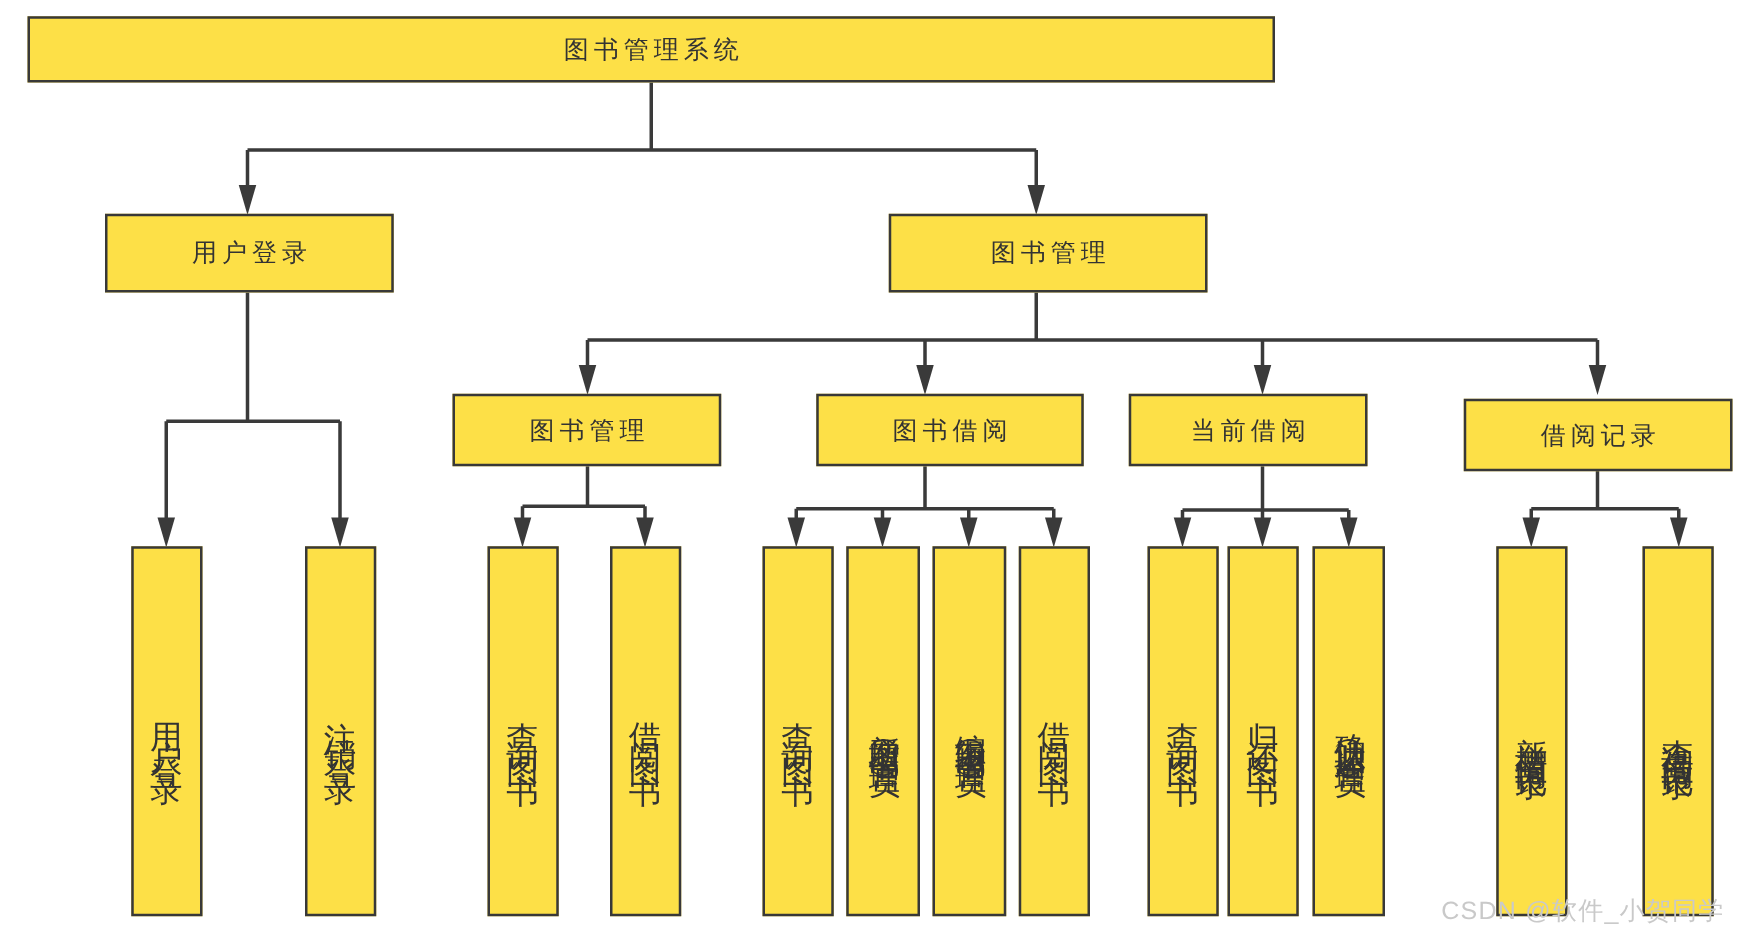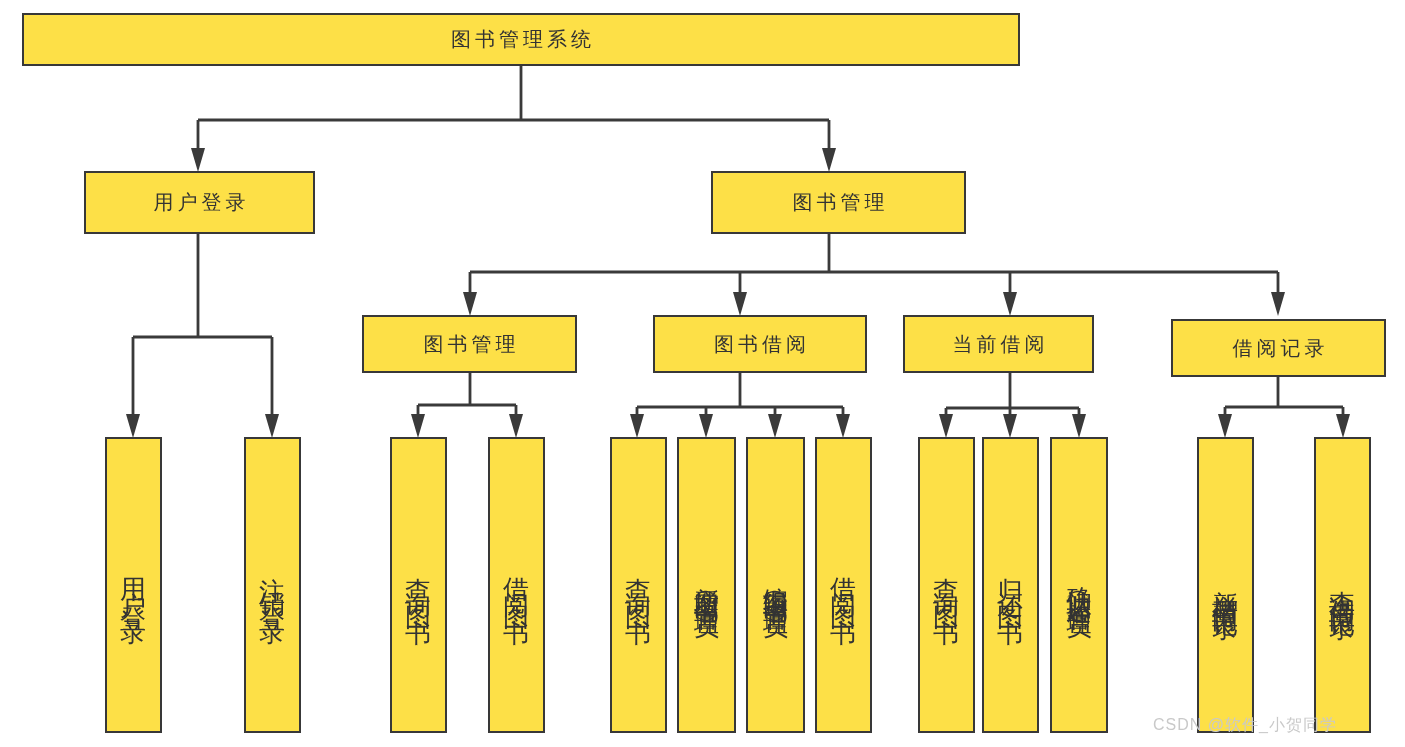--- a/index.html
+++ b/index.html
@@ -55,21 +55,21 @@
     letter-spacing: 14px;
     line-height: 1;
   }
   .box.v.sp-mid { letter-spacing: 5px; }
   .box.v.sp-tight { letter-spacing: 4px; font-size: 25px; }
   .watermark {
     position: absolute;
     left: 1153px;
     top: 715px;
     z-index: 3;
-    font-size: 16px;
+    font-size: 20px;
     color: #c9c9c9;
     letter-spacing: 1px;
     white-space: nowrap;
   }
 </style>
 </head>
 <body>
 
 <div class="stage">
 

